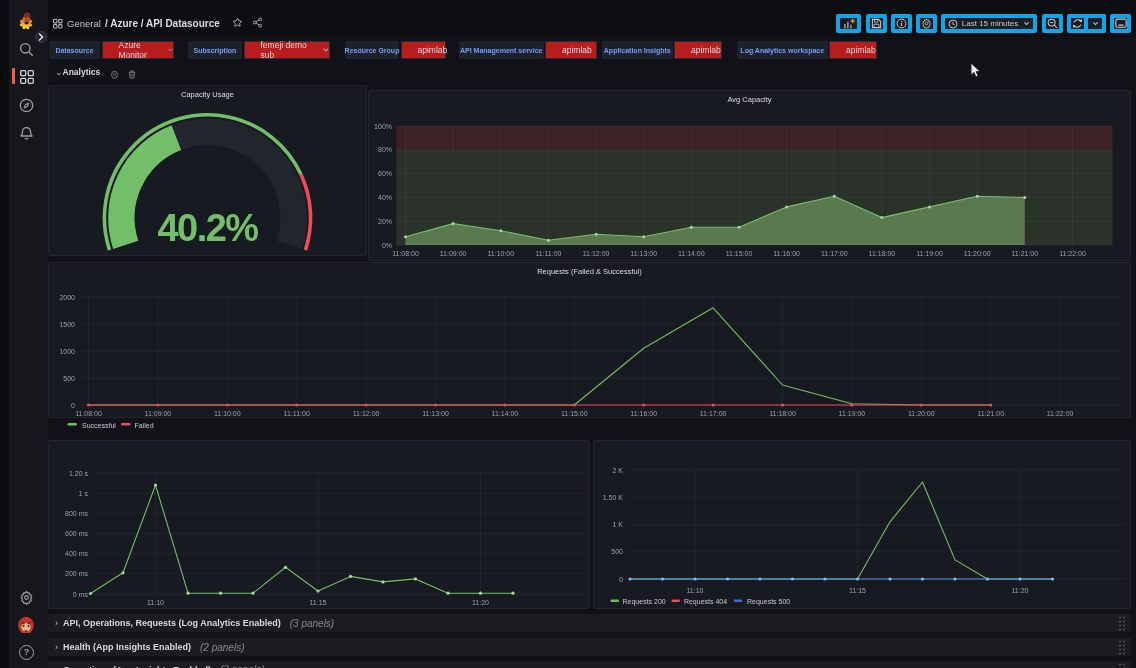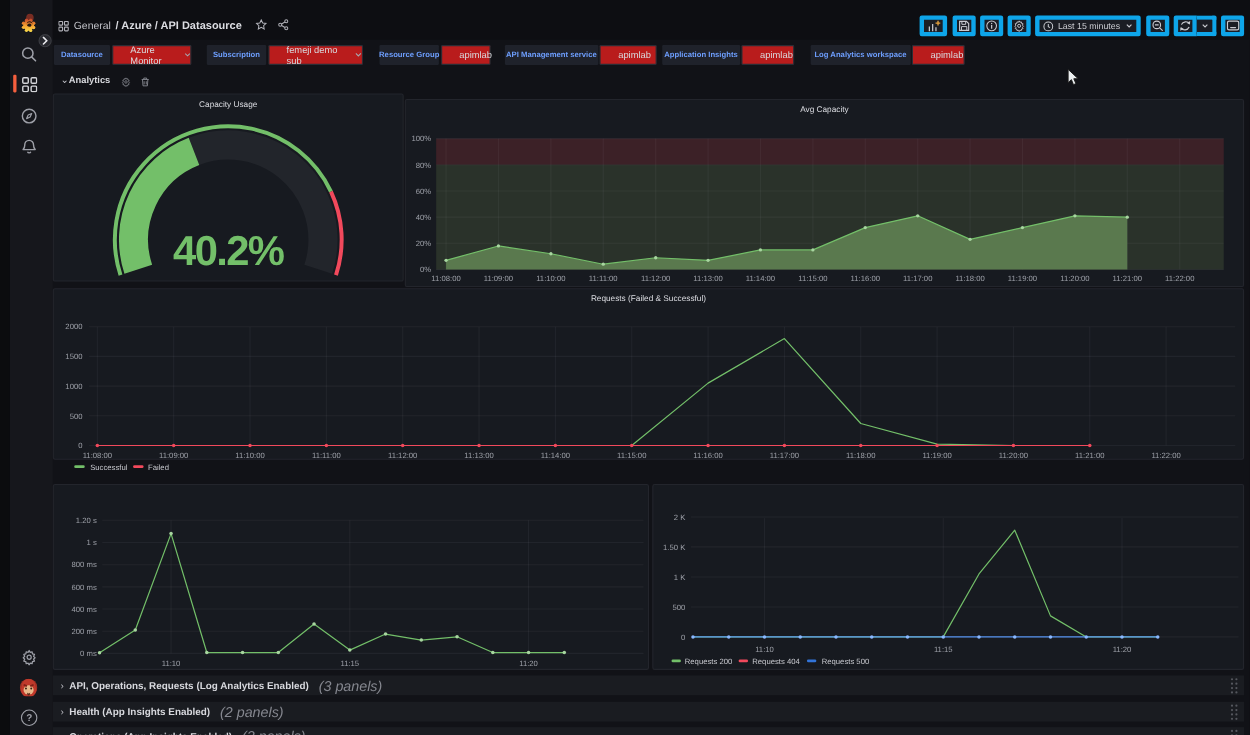--- a/index.html
+++ b/index.html
@@ -11,21 +11,21 @@
     font-size:7.5px; font-weight:normal; color:#dcdde2; }
   .lblbox { position:absolute; white-space:nowrap; background:#1f222b; color:#6e9fff; font-size:7px; font-weight:bold;
     display:flex; align-items:center; justify-content:center; height:18px; border-radius:1px; top:0; }
   .valbox { position:absolute; background:#b91c1c; border:1px solid #2b2d35; color:#d9dade; font-size:8.5px;
     display:flex; align-items:center; height:18px; border-radius:1px; top:0; padding-left:16px; }
   .tbtn { position:absolute; top:14px; height:19px; background:#1b1d24; border:4px solid #0ea5e9;
     border-radius:2px; display:flex; align-items:center; justify-content:center; color:#c9cad0; white-space:nowrap; }
   .rowhdr { position:absolute; left:48px; width:1083px; height:18px; background:#1a1c21;
     color:#d8d9de; font-size:9px; font-weight:bold; display:flex; align-items:center; }
   .rowhdr .chev { color:#c3c4ca; font-size:9px; margin:0 5px 0 7px; font-weight:normal; }
-  .rowhdr .cnt { color:#85878f; font-weight:normal; font-style:italic; font-size:13px; margin-left:9px; }
+  .rowhdr .cnt { color:#85878f; font-weight:normal; font-style:italic; font-size:10px; margin-left:9px; }
   svg { display:block; }
 </style>
 </head>
 <body>
 
 <div class="abs" style="left:0;top:0;width:9px;height:668px;background:#0b0c0e"></div>
 
 <div class="abs" style="left:9px;top:0;width:39px;height:668px;background:#16171c"></div>
 
 <div class="abs" style="left:48px;top:0;width:1088px;height:36px;background:#0d0e12"></div>

